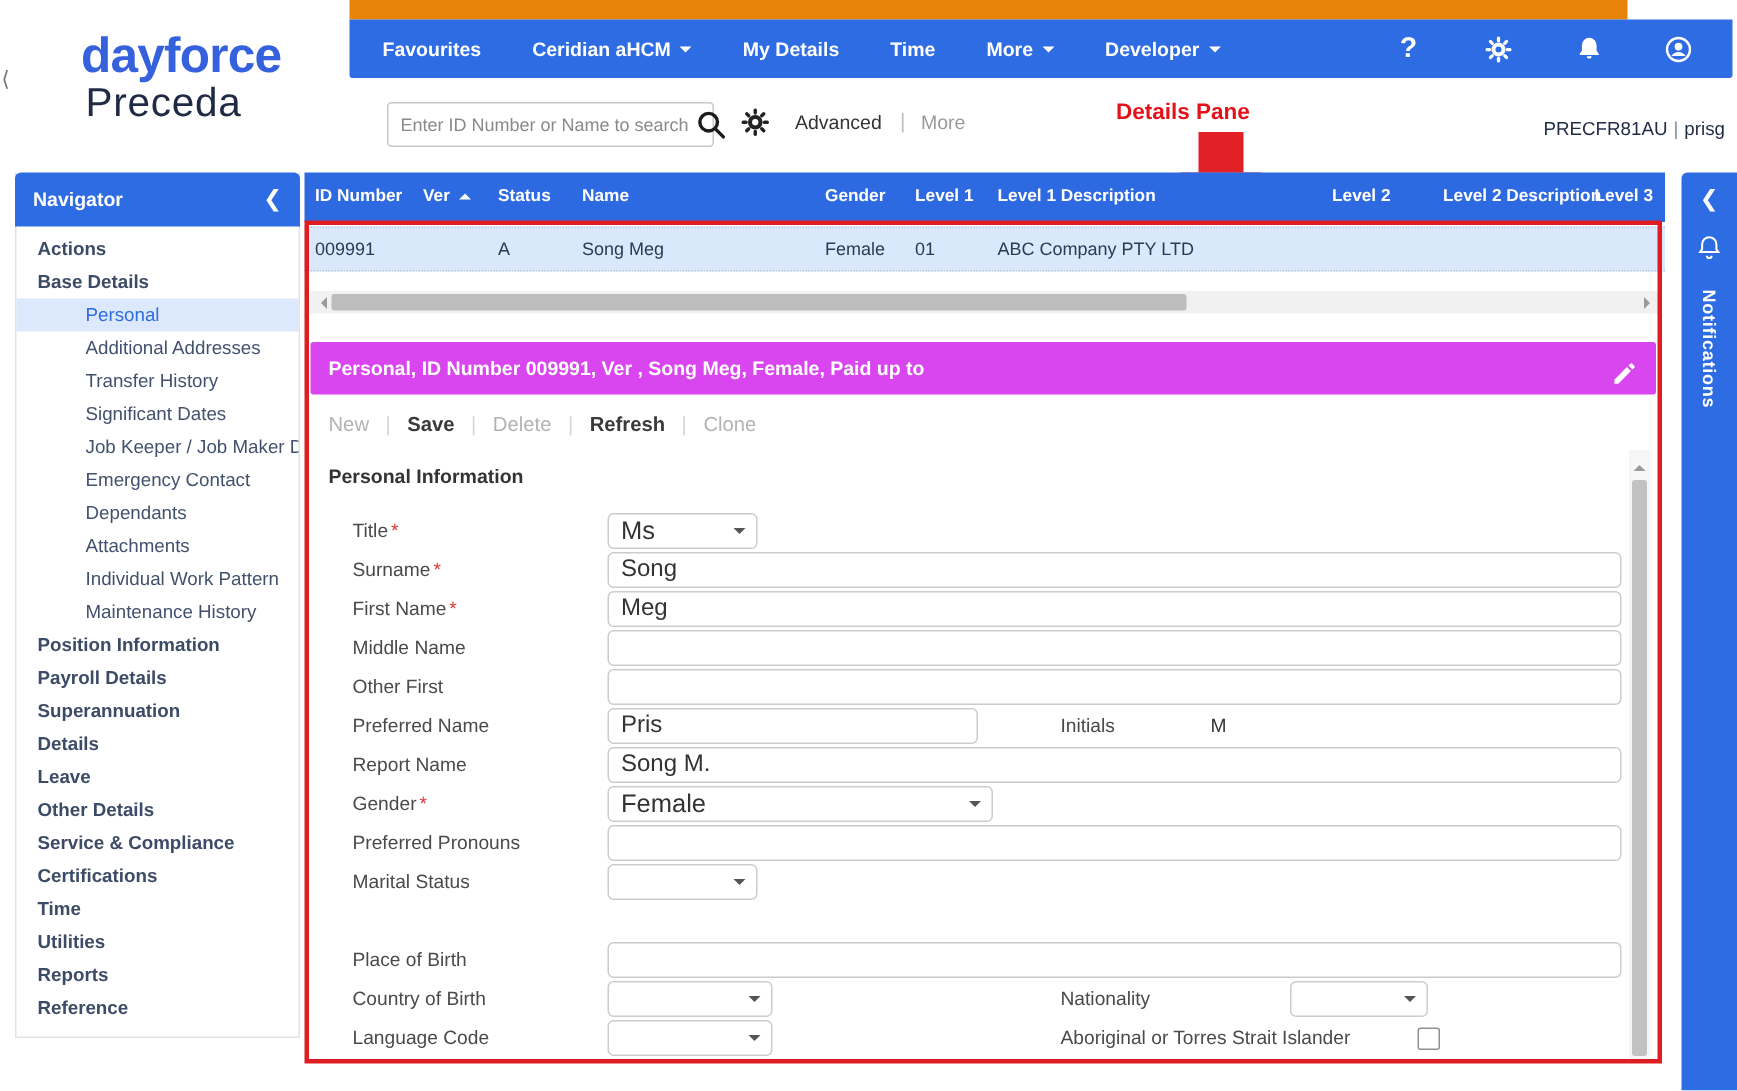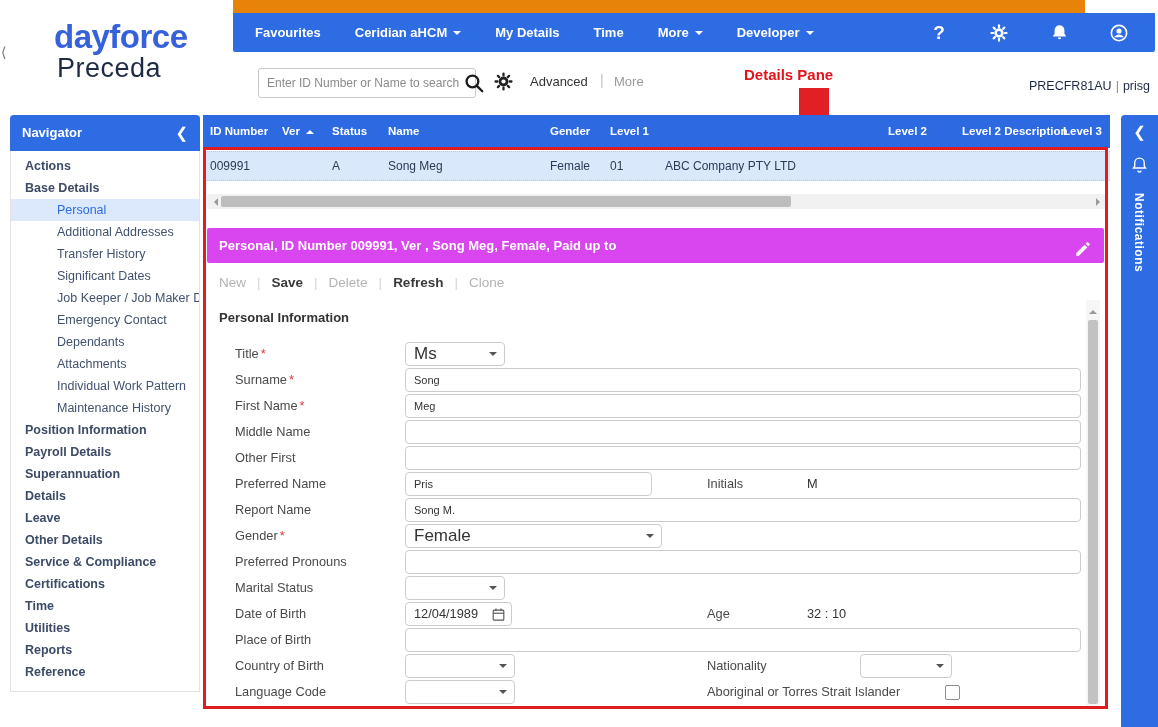--- a/index.html
+++ b/index.html
@@ -85,21 +85,21 @@
   .tb-item.enabled{color:#3a3a3a;font-weight:600;}
   .tb-item.disabled{color:#b3b3b3;}
   .tb-pipe{color:#d5d5d5;margin:0 11px;}
 
   .form{left:207px;top:298px;width:879px;height:411px;overflow:hidden;}
   .form-heading{position:absolute;left:12px;top:12px;font-size:13px;font-weight:bold;color:#333;}
   .frow{position:absolute;left:0;width:100%;height:24px;}
   .flabel{position:absolute;left:12px;top:0;width:180px;line-height:24px;font-size:12.8px;color:#4a4a4a;white-space:nowrap;margin-left:16px;}
   .req{color:#e03a3a;margin-left:2px;}
   .fctrl{position:absolute;left:198px;top:0;}
-  .tinput{height:24px;border:1px solid #ccc;border-radius:4px;padding:0 8px;font-size:11px;color:#333;
+  .tinput{height:24px;border:1px solid #ccc;border-radius:4px;padding:0 8px;font-size:16px;color:#333;
           box-sizing:border-box;outline:none;background:#fff;font-family:"Liberation Sans",sans-serif;}
   .w-full{width:676px;} .w-med{width:247px;}
   .selectbox{position:relative;height:24px;border:1px solid #ccc;border-radius:4px;background:#fff;
              line-height:22px;font-size:17px;color:#333;padding:0 20px 0 8px;box-sizing:border-box;cursor:pointer;}
   .selectbox::after{content:"";position:absolute;right:7px;top:9px;border:4px solid transparent;border-top-color:#555;}
   .sel-sm{width:100px;} .sel-gender{width:257px;} .sel-nat{width:92px;} .sel-cty{width:110px;}
   .datebox{position:relative;width:107px;height:24px;border:1px solid #ccc;border-radius:4px;background:#fff;
            line-height:22px;font-size:12.8px;color:#333;padding:0 24px 0 8px;box-sizing:border-box;cursor:pointer;}
   .cal-icon{position:absolute;right:5px;top:4px;width:15px;height:15px;}
   .pair-label{position:absolute;left:500px;top:0;line-height:24px;font-size:12.8px;color:#4a4a4a;white-space:nowrap;}
@@ -241,20 +241,21 @@
     </div>
   </aside>
 
   <div class="abs grid-header">
     <span class="gh-cell" style="left:7px">ID Number</span>
     <span class="gh-cell" style="left:79px"><span>Ver</span><span class="sort-asc"></span></span>
     <span class="gh-cell" style="left:129px">Status</span>
     <span class="gh-cell" style="left:185px">Name</span>
     <span class="gh-cell" style="left:347px">Gender</span>
     <span class="gh-cell" style="left:407px">Level 1</span>
+    <span class="gh-cell" style="left:462px">Level 1 Description</span>
     <span class="gh-cell" style="left:685px">Level 2</span>
     <span class="gh-cell" style="left:759px">Level 2 Description</span>
     <span class="gh-cell" style="right:8px">Level 3</span>
   </div>
   <div class="abs grid-row">
     <span class="gr-cell" style="left:7px">009991</span>
     <span class="gr-cell" style="left:129px">A</span>
     <span class="gr-cell" style="left:185px">Song Meg</span>
     <span class="gr-cell" style="left:347px">Female</span>
     <span class="gr-cell" style="left:407px">01</span>
@@ -335,36 +336,20 @@
     <div class="frow" style="top:252px">
       <span class="flabel">Preferred Pronouns</span>
       <input class="fctrl tinput w-full" value="" style="">
     </div>
 
     <div class="frow" style="top:278px">
       <span class="flabel">Marital Status</span>
       <div class="fctrl selectbox sel-sm"><span></span></div>
     </div>
 
-    <div class="frow" style="top:304px">
-      <span class="flabel">Date of Birth</span>
-      <div class="fctrl datebox">
-        <span>12/04/1989</span>
-        <span class="cal-icon">
-          <svg viewBox="0 0 24 24" width="15" height="15" fill="none" stroke="#555" stroke-width="1.8">
-              <rect x="3.5" y="5" width="17" height="16" rx="1.5"></rect>
-              <line x1="3.5" y1="10" x2="20.5" y2="10"></line>
-              <line x1="8" y1="2.5" x2="8" y2="6.5"></line>
-              <line x1="16" y1="2.5" x2="16" y2="6.5"></line>
-            </svg>
-        </span>
-      </div>
-      <span class="pair-label">Age</span>
-      <span class="pair-value">32 : 10</span>
-    </div>
 
     <div class="frow" style="top:330px">
       <span class="flabel">Place of Birth</span>
       <input class="fctrl tinput w-full" value="" style="">
     </div>
 
     <div class="frow" style="top:356px">
       <span class="flabel">Country of Birth</span>
       <div class="fctrl selectbox sel-cty"><span></span></div>
       <span class="pair-label">Nationality</span>

